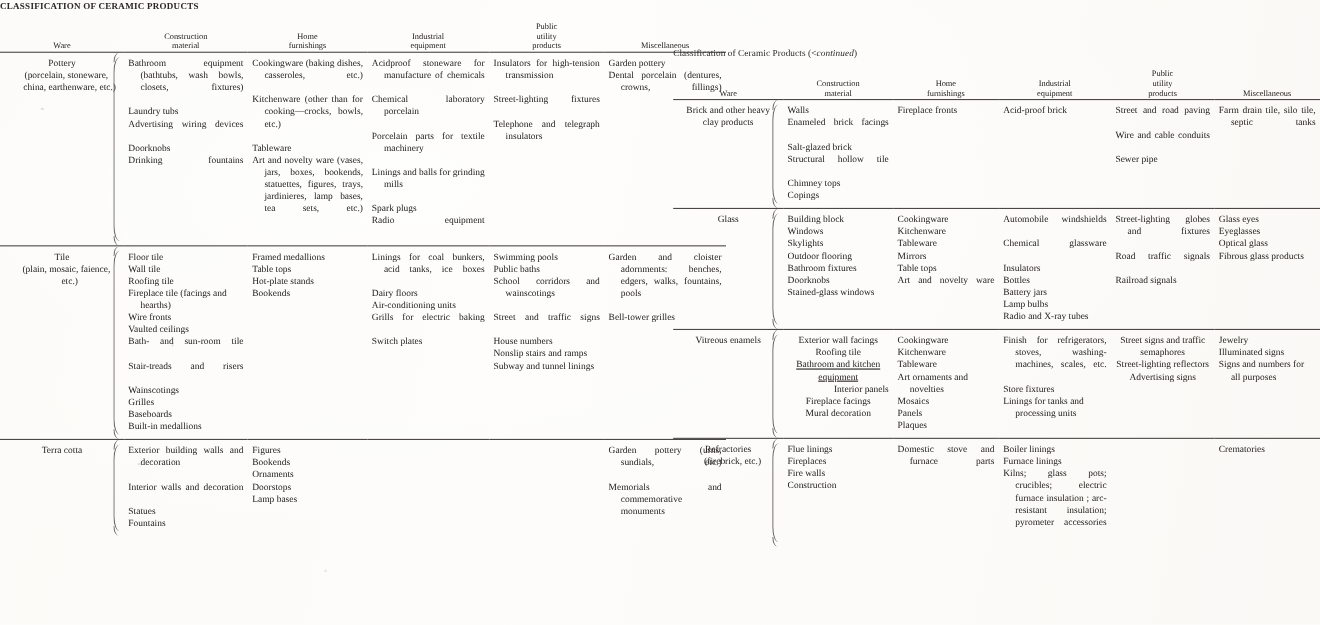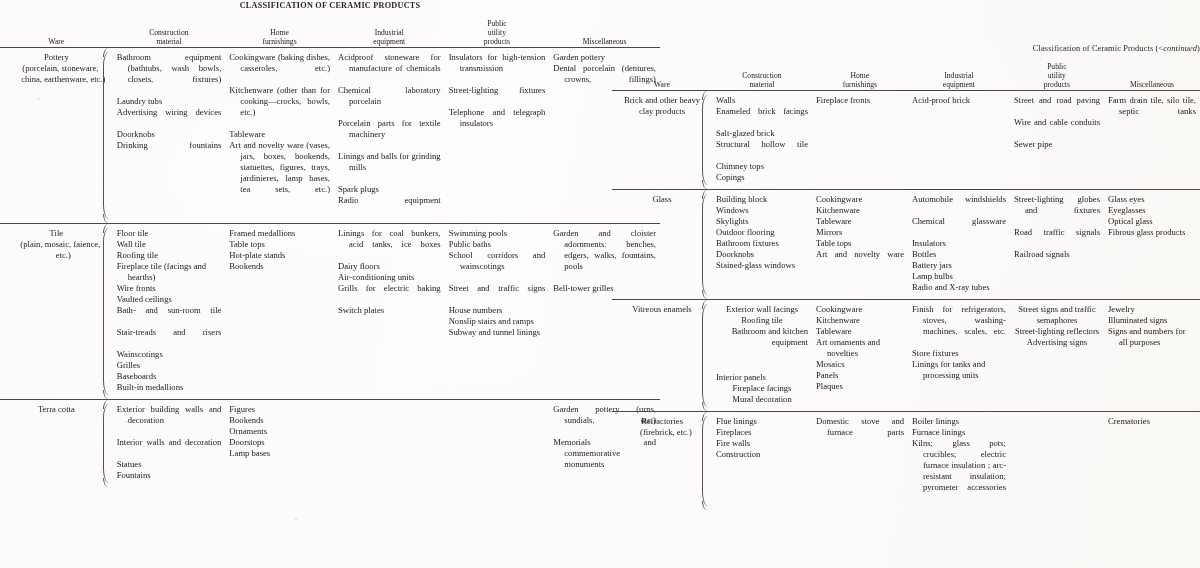--- a/index.html
+++ b/index.html
@@ -45,30 +45,30 @@
     font-variant: small-caps;
     font-weight: 600;
     margin-top: 8px;
     color: #2a2724;
   }
   .table-number .numeral {
     font-variant: normal;
     font-size: 10px;
   }
   .table-caption {
-    text-align: center;
+    text-align: left;
     font-size: 8.2px;
     letter-spacing: 0.25px;
     font-variant: small-caps;
     font-weight: 700;
     margin-top: 1px;
     color: #2a2724;
   }
   .table-caption-cont {
-    text-align: right;
+    text-align: left;
     font-size: 8.4px;
     letter-spacing: 0.1px;
     margin-top: 0;
     color: #2a2724;
     font-weight: 400;
   }
   .table-caption-cont em { font-style: italic; }
 
   
   .colhead {
@@ -488,22 +488,22 @@
 
         <tr class="rule-bottom">
           <td class="ware-cell">
             <span class="ware-name">Vitreous enamels</span>
             <span class="brace"></span>
           </td>
           <td class="content" style="text-align:center;">
             <ul class="items">
               <li class="noj" style="text-align:center;padding-left:0;text-indent:0;">Exterior wall facings</li>
               <li class="noj" style="text-align:center;padding-left:0;text-indent:0;">Roofing tile</li>
-              <li class="noj" style="text-align:right;padding-left:0;text-indent:0;">Bathroom and kitchen equipment</li>
-              <li class="noj" style="text-align:left;padding-left:0;text-indent:0;margin-top:24px;">Interior panels</li>
+              <li class="noj" style="text-align:center;padding-left:0;text-indent:0;text-decoration:underline;">Bathroom and kitchen equipment</li>
+              <li class="noj" style="text-align:right;padding-left:0;text-indent:0;">Interior panels</li>
               <li class="noj" style="text-align:center;padding-left:0;text-indent:0;">Fireplace facings</li>
               <li class="noj" style="text-align:center;padding-left:0;text-indent:0;">Mural decoration</li>
             </ul>
           </td>
           <td class="content">
             <ul class="items">
               <li class="noj">Cookingware</li>
               <li class="noj">Kitchenware</li>
               <li class="noj">Tableware</li>
               <li class="noj">Art ornaments and novelties</li>

